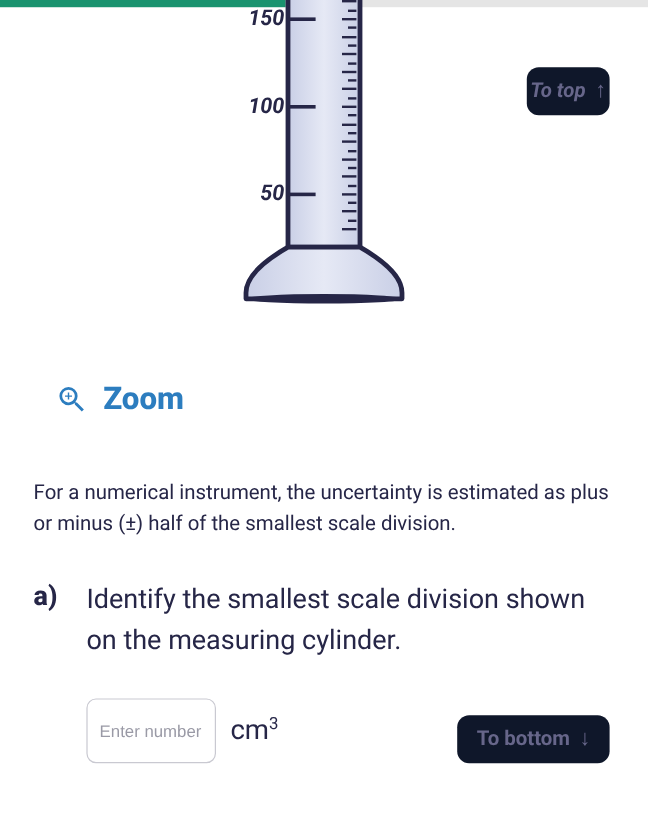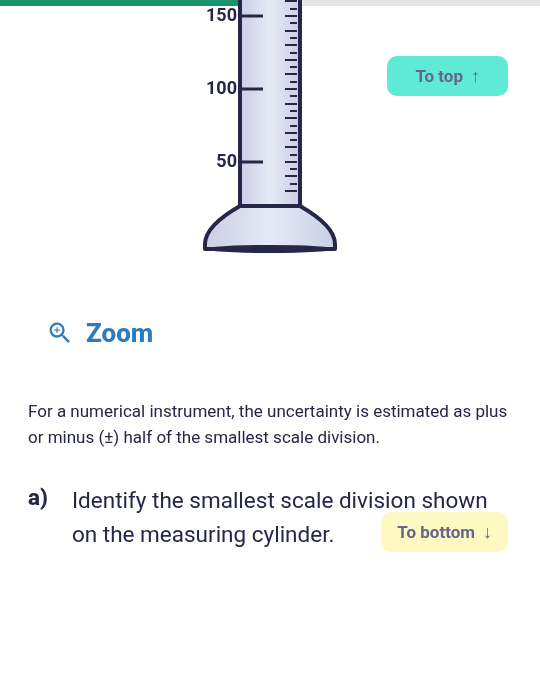--- a/index.html
+++ b/index.html
@@ -28,29 +28,30 @@
     border-top: 22px solid #262647;
     position: absolute;
     left: 270px;
     top: 0;
     transform: translateX(-50%);
   }
   .stage {
     position: relative;
     height: 256px;
     width: 100%;
+    font-style: italic;
   }
   .to-top {
     position: absolute;
     right: 32px;
     top: 50px;
-    background: #5eead4;
+    background: #0f172a;
     color: #67668a;
     border-radius: 10px;
-    padding: 10px 28px;
+    padding: 10px 3px;
     font-weight: 700;
     font-size: 17px;
     display: flex;
     align-items: center;
     gap: 8px;
     cursor: pointer;
   }
   
   .cylinder {
     position: absolute;
@@ -117,21 +118,21 @@
   .num-input::placeholder { color:#9a9aa6; font-size:14px; }
   .unit {
     font-size: 23px;
     color: #262647;
   }
   .unit sup { font-size: 14px; vertical-align: super; }
   .to-bottom {
     position: absolute;
     right: 32px;
     bottom: 40px;
-    background: #fef9c3;
+    background: #0f172a;
     color: #67668a;
     border-radius: 10px;
     padding: 10px 16px;
     font-weight: 700;
     font-size: 17px;
     display: flex;
     align-items: center;
     gap: 8px;
     cursor: pointer;
   }
@@ -217,18 +218,24 @@
     <span>Zoom</span>
   </div>
 
   <p class="intro">For a numerical instrument, the uncertainty is estimated as plus or minus (±) half of the smallest scale division.</p>
 
   <div class="question-row">
     <div class="q-label">a)</div>
     <div class="q-text">Identify the smallest scale division shown on the measuring cylinder.</div>
   </div>
 
+  <div class="answer-row">
+    <input class="num-input" type="text" placeholder="Enter number" style="">
+    <span class="unit">
+      <span>cm</span><sup>3</sup>
+    </span>
+  </div>
 
   <div class="to-bottom">
     <span>To bottom</span>
     <span class="arrow">↓</span>
   </div>
 </div>
 
 </body></html>

